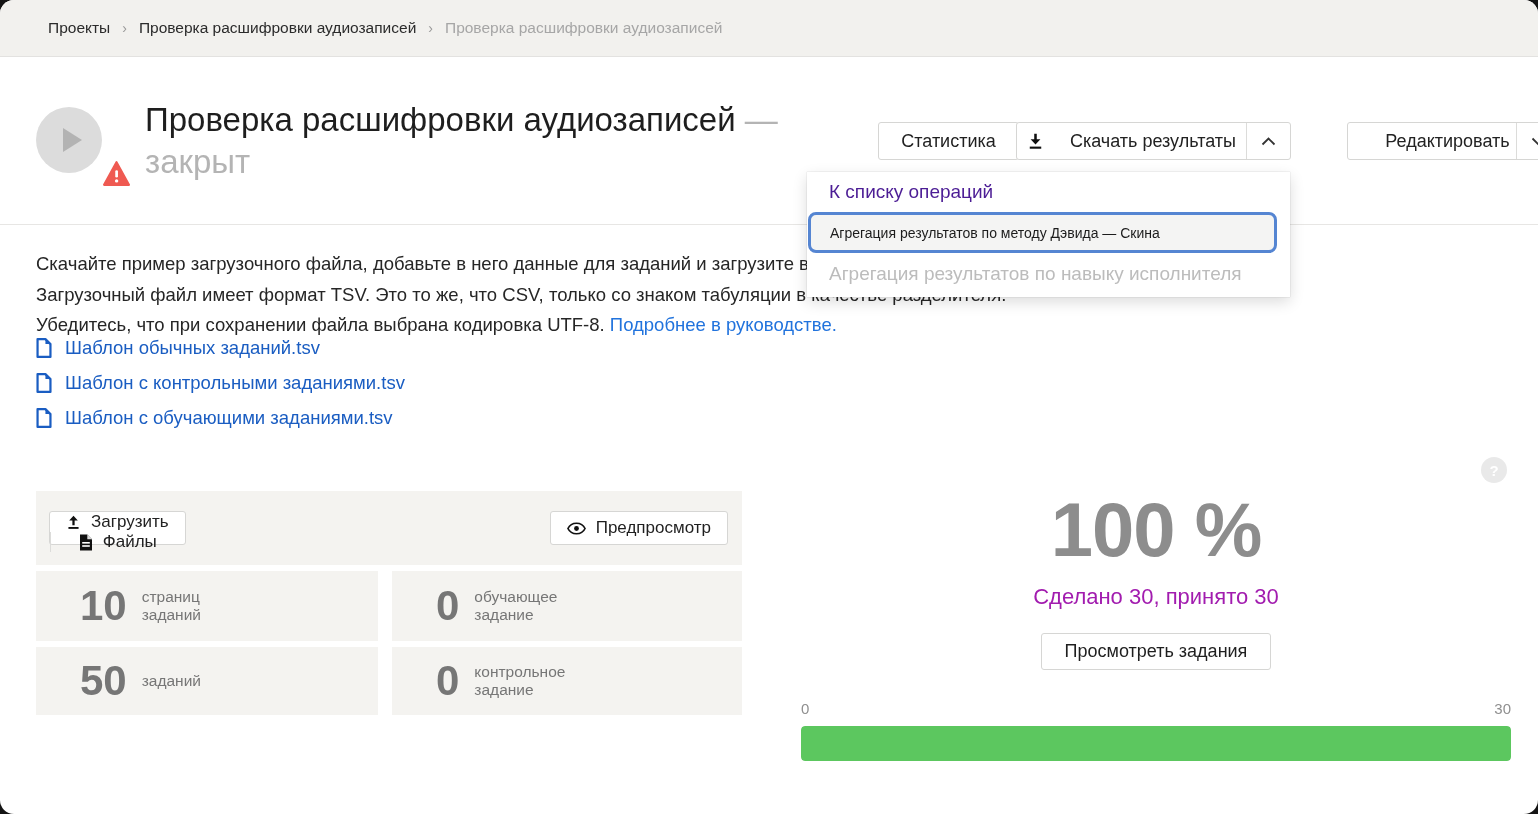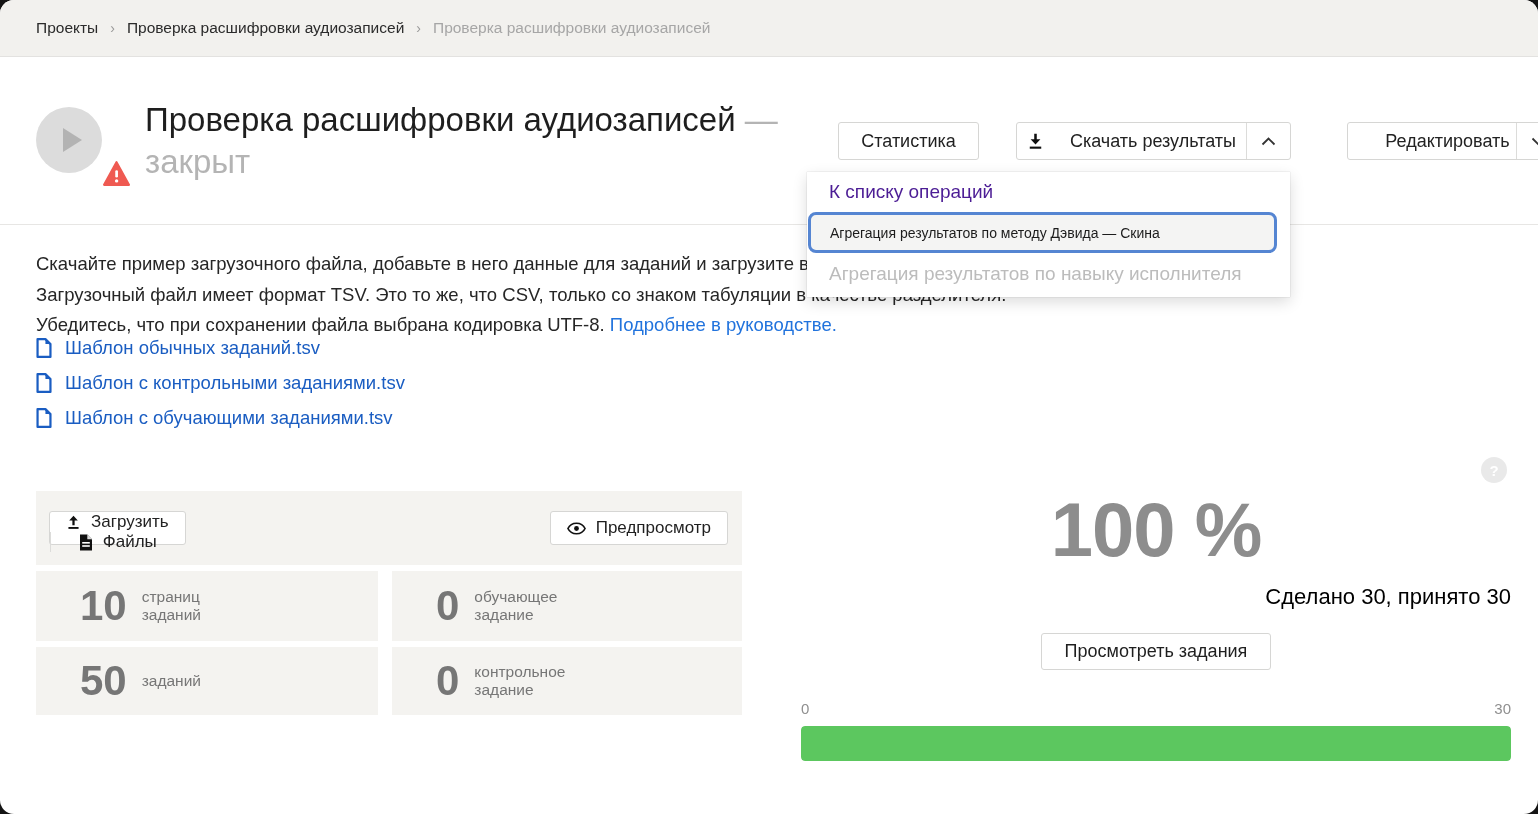--- a/index.html
+++ b/index.html
@@ -5,40 +5,40 @@
   html,body{margin:0;padding:0;width:1538px;height:814px;overflow:hidden;background:#141414;}
   *{box-sizing:border-box;}
   .window{
     position:absolute;inset:0;background:#fff;border-radius:14px;overflow:hidden;
     font-family:"Liberation Sans",sans-serif;color:#222;
   }
   
   .crumb-bar{
     position:absolute;top:0;left:0;right:0;height:57px;background:#f2f1ee;
     border-bottom:1px solid #e3e2e0;display:flex;align-items:center;
-    padding-left:36px;gap:12px;font-size:15.5px;text-align:right;
+    padding-left:48px;gap:12px;font-size:15.5px;text-align:right;
   }
   .crumb{color:#2b2b2b;cursor:pointer;}
   .crumb-sep{color:#9a9a9a;font-size:14px;}
   .crumb-current{color:#a6a6a6;}
   
   .header-divider{position:absolute;top:224px;left:0;right:0;height:1px;background:#e7e6e4;}
   .play-circle{position:absolute;left:36px;top:107px;width:66px;height:66px;border-radius:50%;background:#dcdcdc;}
   .play-tri{position:absolute;left:27px;top:21px;width:0;height:0;
     border-left:19px solid #b3b3b3;border-top:12px solid transparent;border-bottom:12px solid transparent;}
   .warn{position:absolute;left:103px;top:161px;width:27px;height:25px;}
   .title-line1{position:absolute;left:145px;top:101px;font-size:33px;color:#1e1e1e;white-space:nowrap;}
   .title-dash{color:#b4b4b4;}
   .title-line2{position:absolute;left:145px;top:143px;font-size:33px;color:#b4b4b4;}
   .btn{
     background:#fff;border:1px solid #d6d6d4;border-radius:3px;color:#1f1f1f;
     font-size:18px;font-family:inherit;display:flex;align-items:center;justify-content:center;cursor:pointer;
   }
   .top-btn{position:absolute;top:122px;height:38px;}
-  .btn-stats{left:838px;width:141px;}
+  .btn-stats{left:878px;width:141px;}
   .split{position:absolute;top:122px;height:38px;display:flex;background:#fff;border:1px solid #d6d6d4;border-radius:3px;}
   .split-dl{left:1016px;width:275px;}
   .split-edit{left:1347px;width:214px;padding-left:31px;}
   .split-main{display:flex;align-items:center;justify-content:center;gap:26px;font-size:18px;flex:1;cursor:pointer;}
   .split-chevron{width:44px;display:flex;align-items:center;justify-content:center;border-left:1px solid #dcdcda;cursor:pointer;}
   
   .dropdown{
     position:absolute;left:807px;top:172px;width:483px;background:#fff;z-index:20;
     box-shadow:0 0 1px rgba(0,0,0,.25),0 5px 14px rgba(0,0,0,.14);padding-bottom:3px;
   }
@@ -64,21 +64,21 @@
   .stat-value{font-size:42px;font-weight:bold;color:#767676;}
   .stat-label{font-size:15.5px;line-height:18px;color:#767676;}
   
   .help-circle{
     position:absolute;left:1481px;top:457px;width:26px;height:26px;border-radius:50%;
     background:#e9e9e9;color:#fff;font-size:15px;font-weight:bold;
     display:flex;align-items:center;justify-content:center;cursor:pointer;
   }
   .pct{position:absolute;left:801px;width:710px;top:486px;text-align:center;
     font-size:76px;font-weight:bold;color:#8d8d8d;letter-spacing:-1px;}
-  .pct-sub{position:absolute;left:801px;width:710px;top:584px;text-align:right;font-size:22px;color:#000000;}
+  .pct-sub{position:absolute;left:801px;width:710px;top:584px;text-align:center;font-size:22px;color:#a21caf;}
   .view-btn{position:absolute;left:1041px;top:633px;width:230px;height:37px;font-size:18px;}
   .bar-labels{position:absolute;left:801px;width:710px;top:700px;display:flex;justify-content:space-between;
     font-size:15px;color:#8f8f8f;}
   .bar-track{position:absolute;left:801px;top:726px;width:710px;height:35px;border-radius:4px;overflow:hidden;background:#f0f0ee;}
   .bar-fill{height:100%;background:#5cc75f;border-radius:4px;}
   .icon{display:inline-flex;flex:none;}
 </style>
 </head>
 <body>
 

